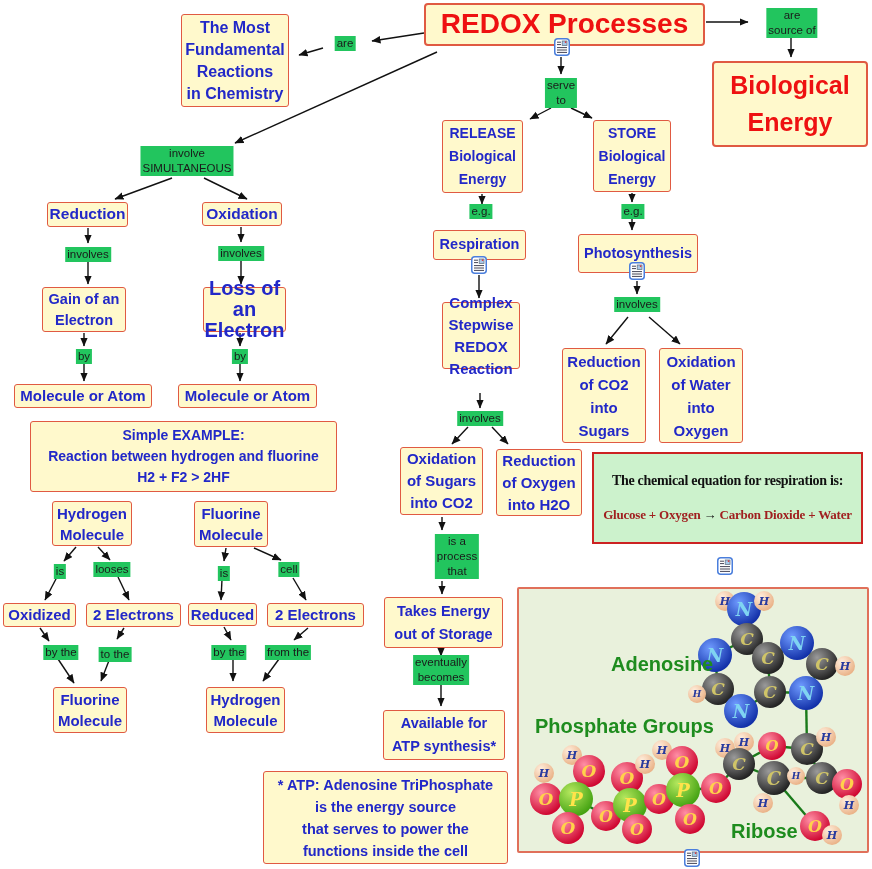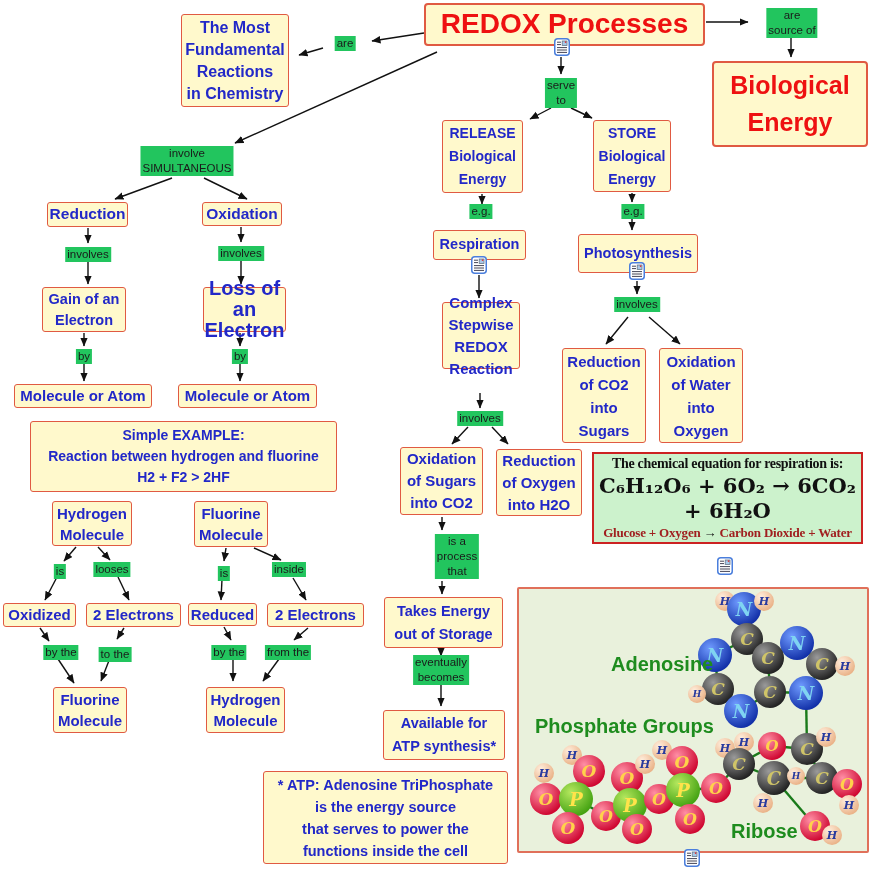--- a/index.html
+++ b/index.html
@@ -185,21 +185,21 @@
   <div class="lbl" style="left:637px;top:297px;">involves</div>
   <div class="lbl" style="left:480px;top:411px;">involves</div>
   <div class="lbl" style="left:437px;top:534px;margin-left:20px;">is a
 process
 that</div>
   <div class="lbl" style="left:441px;top:655px;">eventually
 becomes</div>
   <div class="lbl" style="left:60px;top:564px;">is</div>
   <div class="lbl" style="left:112px;top:562px;">looses</div>
   <div class="lbl" style="left:224px;top:566px;">is</div>
-  <div class="lbl" style="left:289px;top:562px;">inside</div>
+  <div class="lbl" style="left:289px;top:562px;">cell</div>
   <div class="lbl" style="left:61px;top:645px;">by the</div>
   <div class="lbl" style="left:115px;top:647px;">to the</div>
   <div class="lbl" style="left:229px;top:645px;">by the</div>
   <div class="lbl" style="left:288px;top:645px;">from the</div>
 
   <svg class="resicon" width="16" height="18" style="left:554px;top:38px;">
       <use href="#resicon"></use>
     </svg>
   <svg class="resicon" width="16" height="18" style="left:471px;top:256px;">
       <use href="#resicon"></use>
@@ -209,21 +209,20 @@
     </svg>
   <svg class="resicon" width="16" height="18" style="left:717px;top:557px;">
       <use href="#resicon"></use>
     </svg>
   <svg class="resicon" width="16" height="18" style="left:684px;top:849px;">
       <use href="#resicon"></use>
     </svg>
 
   <div class="eqbox">
     <div class="eq-title">The chemical equation for respiration is:</div>
-    <div class="eq-formula">C₆H₁₂O₆ + 6O₂ → 6CO₂ + 6H₂O</div>
     <div class="eq-caption" id="eq-caption"><span style="color: rgb(160, 32, 32);">Glucose</span><span style="color: rgb(160, 32, 32);"> + </span><span style="color: rgb(160, 32, 32);">Oxygen</span><span style="color: rgb(17, 17, 17);"> → </span><span style="color: rgb(160, 32, 32);">Carbon Dioxide</span><span style="color: rgb(160, 32, 32);"> + </span><span style="color: rgb(160, 32, 32);">Water</span></div>
   </div>
 
   <div class="figure" id="atp-figure">
     <svg class="bonds" width="352" height="266">
         <line x1="225" y1="20" x2="228" y2="50" stroke="#1A7A1A" stroke-width="2.4"></line>
         <line x1="228" y1="50" x2="196" y2="66" stroke="#1A7A1A" stroke-width="2.4"></line>
         <line x1="196" y1="66" x2="199" y2="100" stroke="#1A7A1A" stroke-width="2.4"></line>
         <line x1="199" y1="100" x2="222" y2="122" stroke="#1A7A1A" stroke-width="2.4"></line>
         <line x1="222" y1="122" x2="251" y2="103" stroke="#1A7A1A" stroke-width="2.4"></line>

